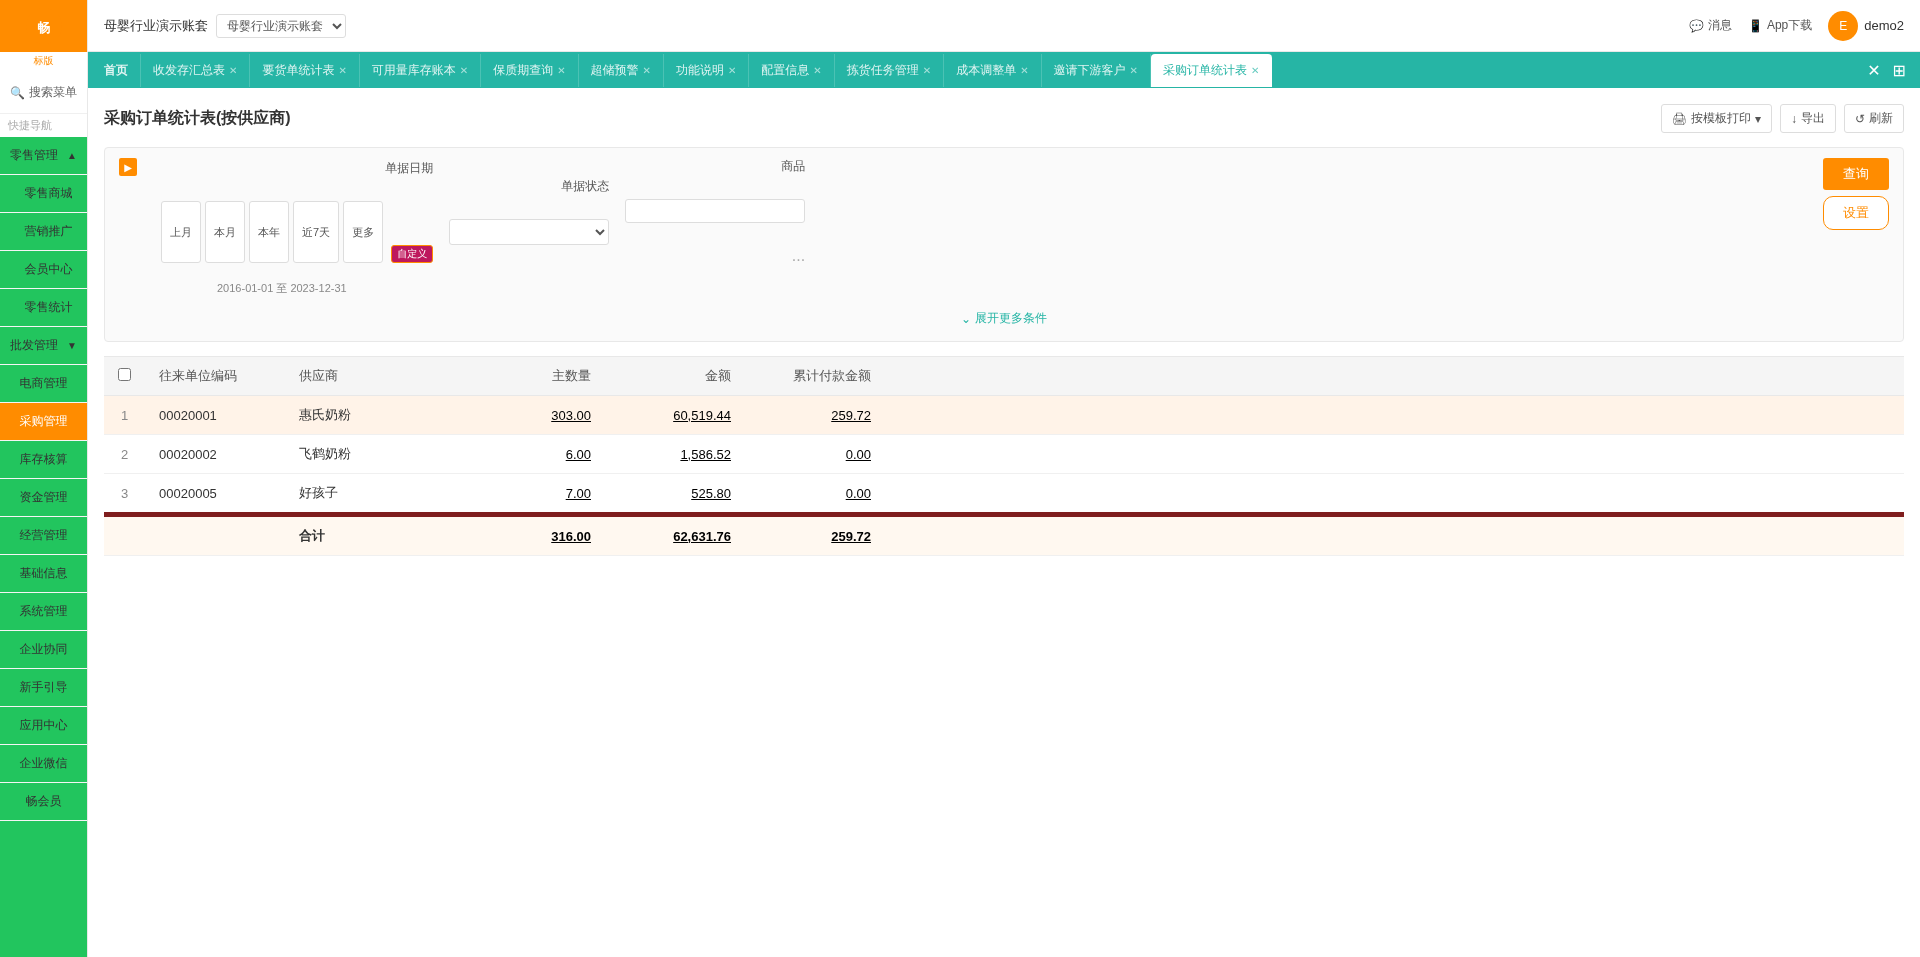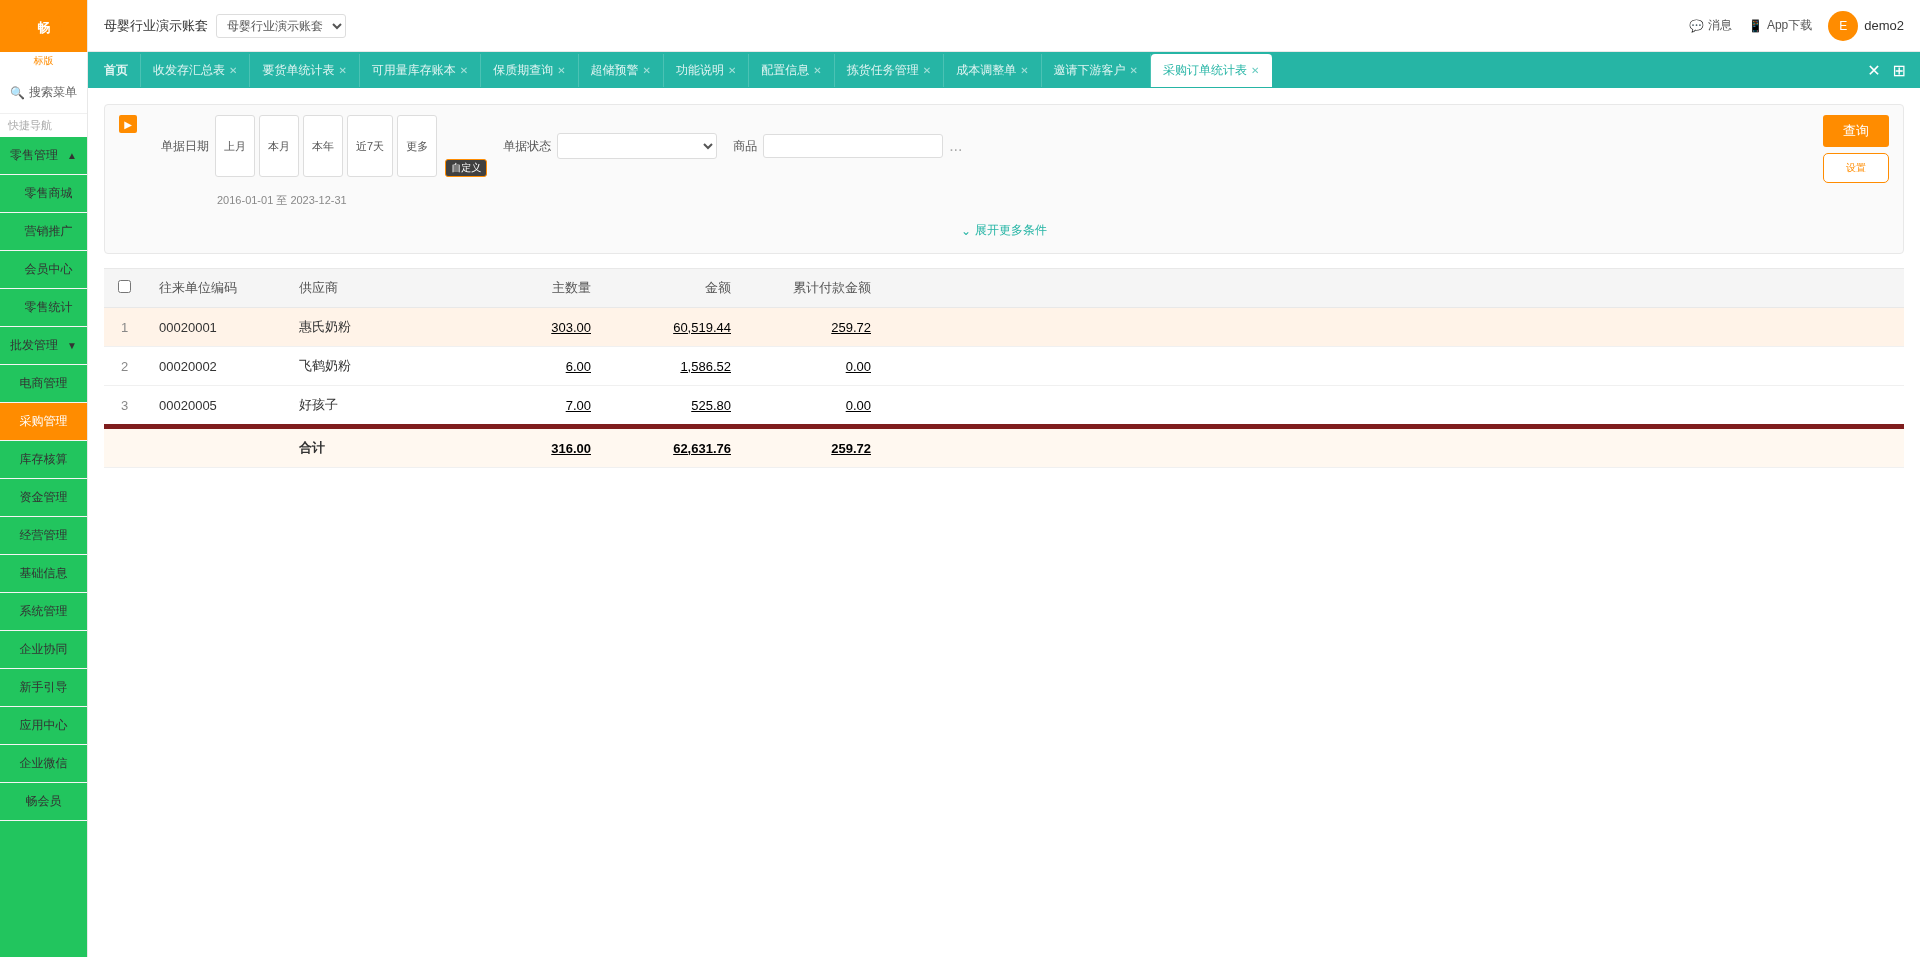--- a/index.html
+++ b/index.html
@@ -43,30 +43,30 @@
     
     .page-header { display: flex; align-items: center; justify-content: space-between; margin-bottom: 14px; }
     .page-title { font-size: 16px; font-weight: bold; color: #333; }
     .page-actions { display: flex; align-items: center; gap: 8px; }
     .btn-print { display: flex; align-items: center; gap: 4px; padding: 5px 10px; border: 1px solid #ddd; border-radius: 3px; background: #fff; font-size: 12px; cursor: pointer; color: #555; }
     .btn-export { display: flex; align-items: center; gap: 4px; padding: 5px 10px; border: 1px solid #ddd; border-radius: 3px; background: #fff; font-size: 12px; cursor: pointer; color: #555; }
     .btn-refresh { display: flex; align-items: center; gap: 4px; padding: 5px 10px; border: 1px solid #ddd; border-radius: 3px; background: #fff; font-size: 12px; cursor: pointer; color: #555; }
 
     
     .filter-bar { background: #fafafa; border: 1px solid #e8e8e8; border-radius: 4px; padding: 10px 14px; margin-bottom: 14px; }
-    .filter-item { display: flex; align-items: center; gap: 6px; font-size: 12px; color: #555; }
+    .filter-item { display: flex; align-items: flex-end; gap: 24px; font-size: 12px; color: #555; flex-direction: column; }
     .filter-label { white-space: nowrap; }
     .filter-date-btns { display: flex; gap: 4px; }
     .date-btn { padding: 2px 8px; border: 1px solid #ddd; border-radius: 3px; background: #fff; font-size: 11px; cursor: pointer; color: #555; }
-    .date-btn.custom { background: #404040; color: #fff; border-color: #ff8c00; border-radius: 3px; margin-top: 44px; }
+    .date-btn.custom { background: #be185d; color: #fff; border-color: #ff8c00; border-radius: 3px; margin-top: 44px; }
     .filter-select { border: 1px solid #ddd; padding: 4px 24px 4px 8px; border-radius: 3px; font-size: 12px; color: #555; background: #fff; min-width: 160px; }
     .filter-input { border: 1px solid #ddd; padding: 4px 8px; border-radius: 3px; font-size: 12px; color: #555; background: #fff; min-width: 180px; }
     .expand-btn { display: flex; align-items: center; gap: 4px; color: #26b5a5; font-size: 12px; cursor: pointer; padding: 4px 8px; }
     .btn-query { background: #ff8c00; color: #fff; border: none; padding: 7px 20px; border-radius: 3px; font-size: 13px; cursor: pointer; }
-    .btn-settings { background: #fff; color: #ff8c00; border: 1px solid #ff8c00; padding: 7px 14px; border-radius: 5px; font-size: 10px; cursor: pointer; }
+    .btn-settings { background: #fff; color: #ff8c00; border: 1px solid #ff8c00; padding: 7px 14px; border-radius: 10px; font-size: 13px; cursor: pointer; }
 
     
     .data-table { width: 100%; border-collapse: collapse; font-size: 13px; }
     .data-table thead tr { background: #f5f5f5; }
     .data-table th { padding: 10px 14px; text-align: left; font-weight: normal; color: #555; border-bottom: 1px solid #e8e8e8; border-top: 1px solid #e8e8e8; white-space: nowrap; }
     .data-table th.number { text-align: right; margin-top: 32px; }
     .data-table td { padding: 10px 14px; border-bottom: 1px solid #f0f0f0; color: #333; }
     .data-table td.number { text-align: right; color: #000000; cursor: pointer; text-decoration: underline; }
     .data-table tr.row-selected { background: #fff3e8; }
     .table-footer { background: #fff8f0; }
@@ -242,20 +242,38 @@
       <span class="tab-close">✕</span>
     </div>
     <div class="tabbar-actions">
       <button class="tabbar-action-btn">✕</button>
       <button class="tabbar-action-btn">⊞</button>
     </div>
   </div>
 
   <div class="page-content">
 
+    <div class="page-header">
+      <div class="page-title">采购订单统计表(按供应商)</div>
+      <div class="page-actions">
+        <button class="btn-print">
+          <span>🖨</span>
+          <span>按模板打印</span>
+          <span>▾</span>
+        </button>
+        <button class="btn-export">
+          <span>↓</span>
+          <span>导出</span>
+        </button>
+        <button class="btn-refresh">
+          <span>↺</span>
+          <span>刷新</span>
+        </button>
+      </div>
+    </div>
 
     <div class="filter-bar">
       <div style="display:flex;align-items:flex-start;gap:16px;">
         <span class="expand-icon">▶</span>
         <div style="flex:1;">
           <div class="filter-main-row">
 
             <div class="filter-item">
               <span class="filter-label">单据日期</span>
               <div class="filter-date-btns">

